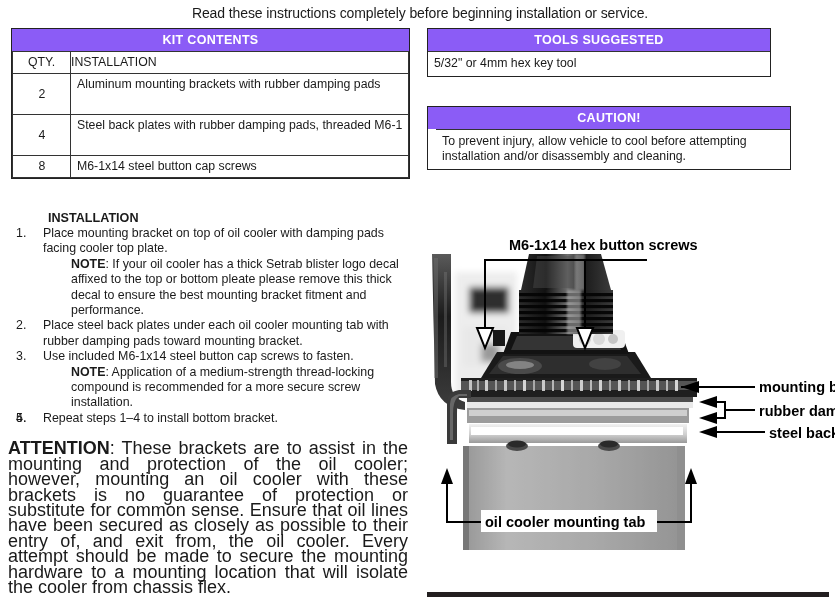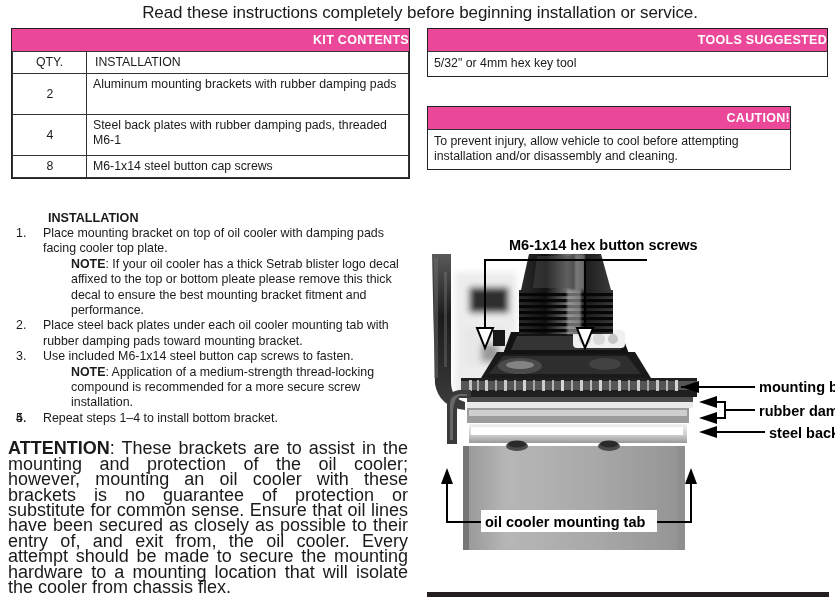--- a/index.html
+++ b/index.html
@@ -12,21 +12,21 @@
     height: 602px;
     overflow: hidden;
     font-family: "Liberation Sans", sans-serif;
     color: #1a1a1a;
     position: relative;
   }
 
   
   .top-note {
     text-align: center;
-    font-size: 17px;
+    font-size: 14px;
     line-height: 14px;
     padding-top: 6px;
     letter-spacing: -0.1px;
   }
 
   
   .upper {
     position: absolute;
     top: 28px;
     left: 0;
@@ -35,25 +35,25 @@
   }
 
   
   .tbl {
     position: absolute;
     border: 1.5px solid #222;
     box-sizing: border-box;
     background: #fff;
   }
   .tbl-head {
-    background: #ec4899;
+    background: #8b5cf6;
     color: #ffffff;
     font-weight: bold;
     font-size: 12.5px;
-    text-align: right;
+    text-align: center;
     letter-spacing: 0.3px;
     padding: 4px 0 4px 0;
     line-height: 14px;
   }
 
   
   #kit-table {
     left: 11px;
     top: 0;
     width: 399px;
@@ -71,51 +71,52 @@
     vertical-align: top;
     font-weight: normal;
   }
   #kit-table .col-qty {
     width: 57px;
     text-align: center;
     vertical-align: middle;
   }
   #kit-table .hdr-row td {
     text-align: center;
-    padding: 3px 8px;
+    padding: 3px 0;
     vertical-align: middle;
   }
   #kit-table .hdr-row .col-qty { text-align: center; }
   #kit-table td.desc { text-align: left; }
   #kit-table tr.row-tall td { height: 34px; }
 
   
   #tools-table {
     left: 427px;
     top: 0;
-    width: 401px;
+    width: 344px;
   }
   #tools-table .tbl-body {
     font-size: 12.3px;
     line-height: 15px;
     padding: 4px 6px 5px 6px;
     border-top: 1.2px solid #333;
   }
 
   
   #caution-box {
     left: 427px;
     top: 78px;
     width: 364px;
   }
   #caution-box .tbl-body {
     font-size: 12.3px;
     line-height: 15px;
     padding: 4px 6px 5px 6px;
     border-top: 1.2px solid #333;
+    margin-left: 8px;
   }
 
   
   .left-col {
     position: absolute;
     left: 8px;
     top: 210px;
     width: 404px;
     font-size: 12.4px;
     line-height: 15.4px;

